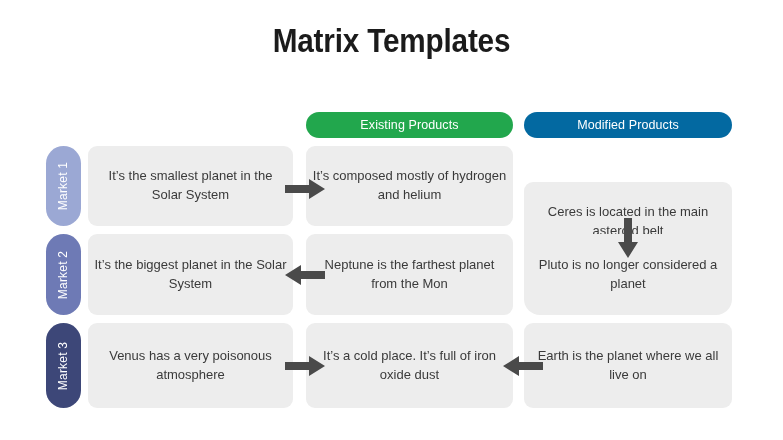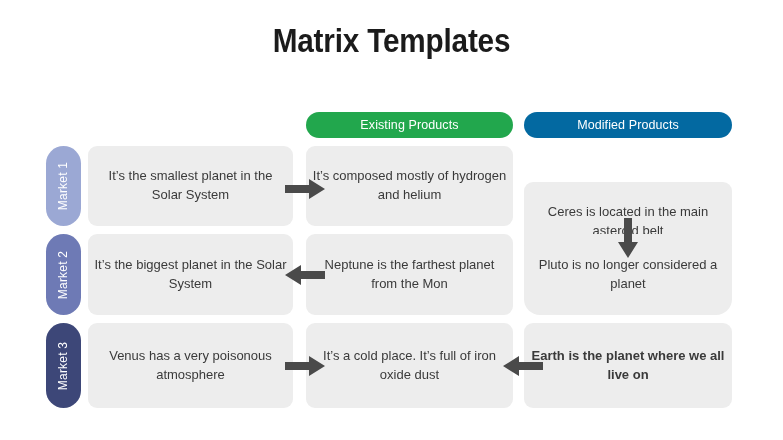--- a/index.html
+++ b/index.html
@@ -139,21 +139,21 @@
   <div class="cell" style="left:524px; top:234px; width:208px; height:81px;border-radius:16px;">
     <span>Pluto is no longer considered a planet</span>
   </div>
 
   <div class="cell" style="left:88px; top:323px; width:205px; height:85px;">
     <span>Venus has a very poisonous atmosphere</span>
   </div>
   <div class="cell" style="left:306px; top:323px; width:207px; height:85px;">
     <span>It’s a cold place. It’s full of iron oxide dust</span>
   </div>
-  <div class="cell" style="left:524px; top:323px; width:208px; height:85px;font-weight:bold;">
+  <div class="cell" style="left:524px; top:323px; width:208px; height:85px;">
     <span>Earth is the planet where we all live on</span>
   </div>
 
   <svg class="arrow-h" style="left:285px; top:178px;" width="40" height="22" viewBox="0 0 40 22">
     <polygon points="0,7 24,7 24,1 40,11 24,21 24,15 0,15" fill="#4a4a4a"></polygon>
   </svg>
 
   <svg class="arrow-v" style="left:617px; top:218px;" width="22" height="40" viewBox="0 0 22 40">
     <polygon points="7,0 15,0 15,24 21,24 11,40 1,24 7,24" fill="#4a4a4a"></polygon>
   </svg>

